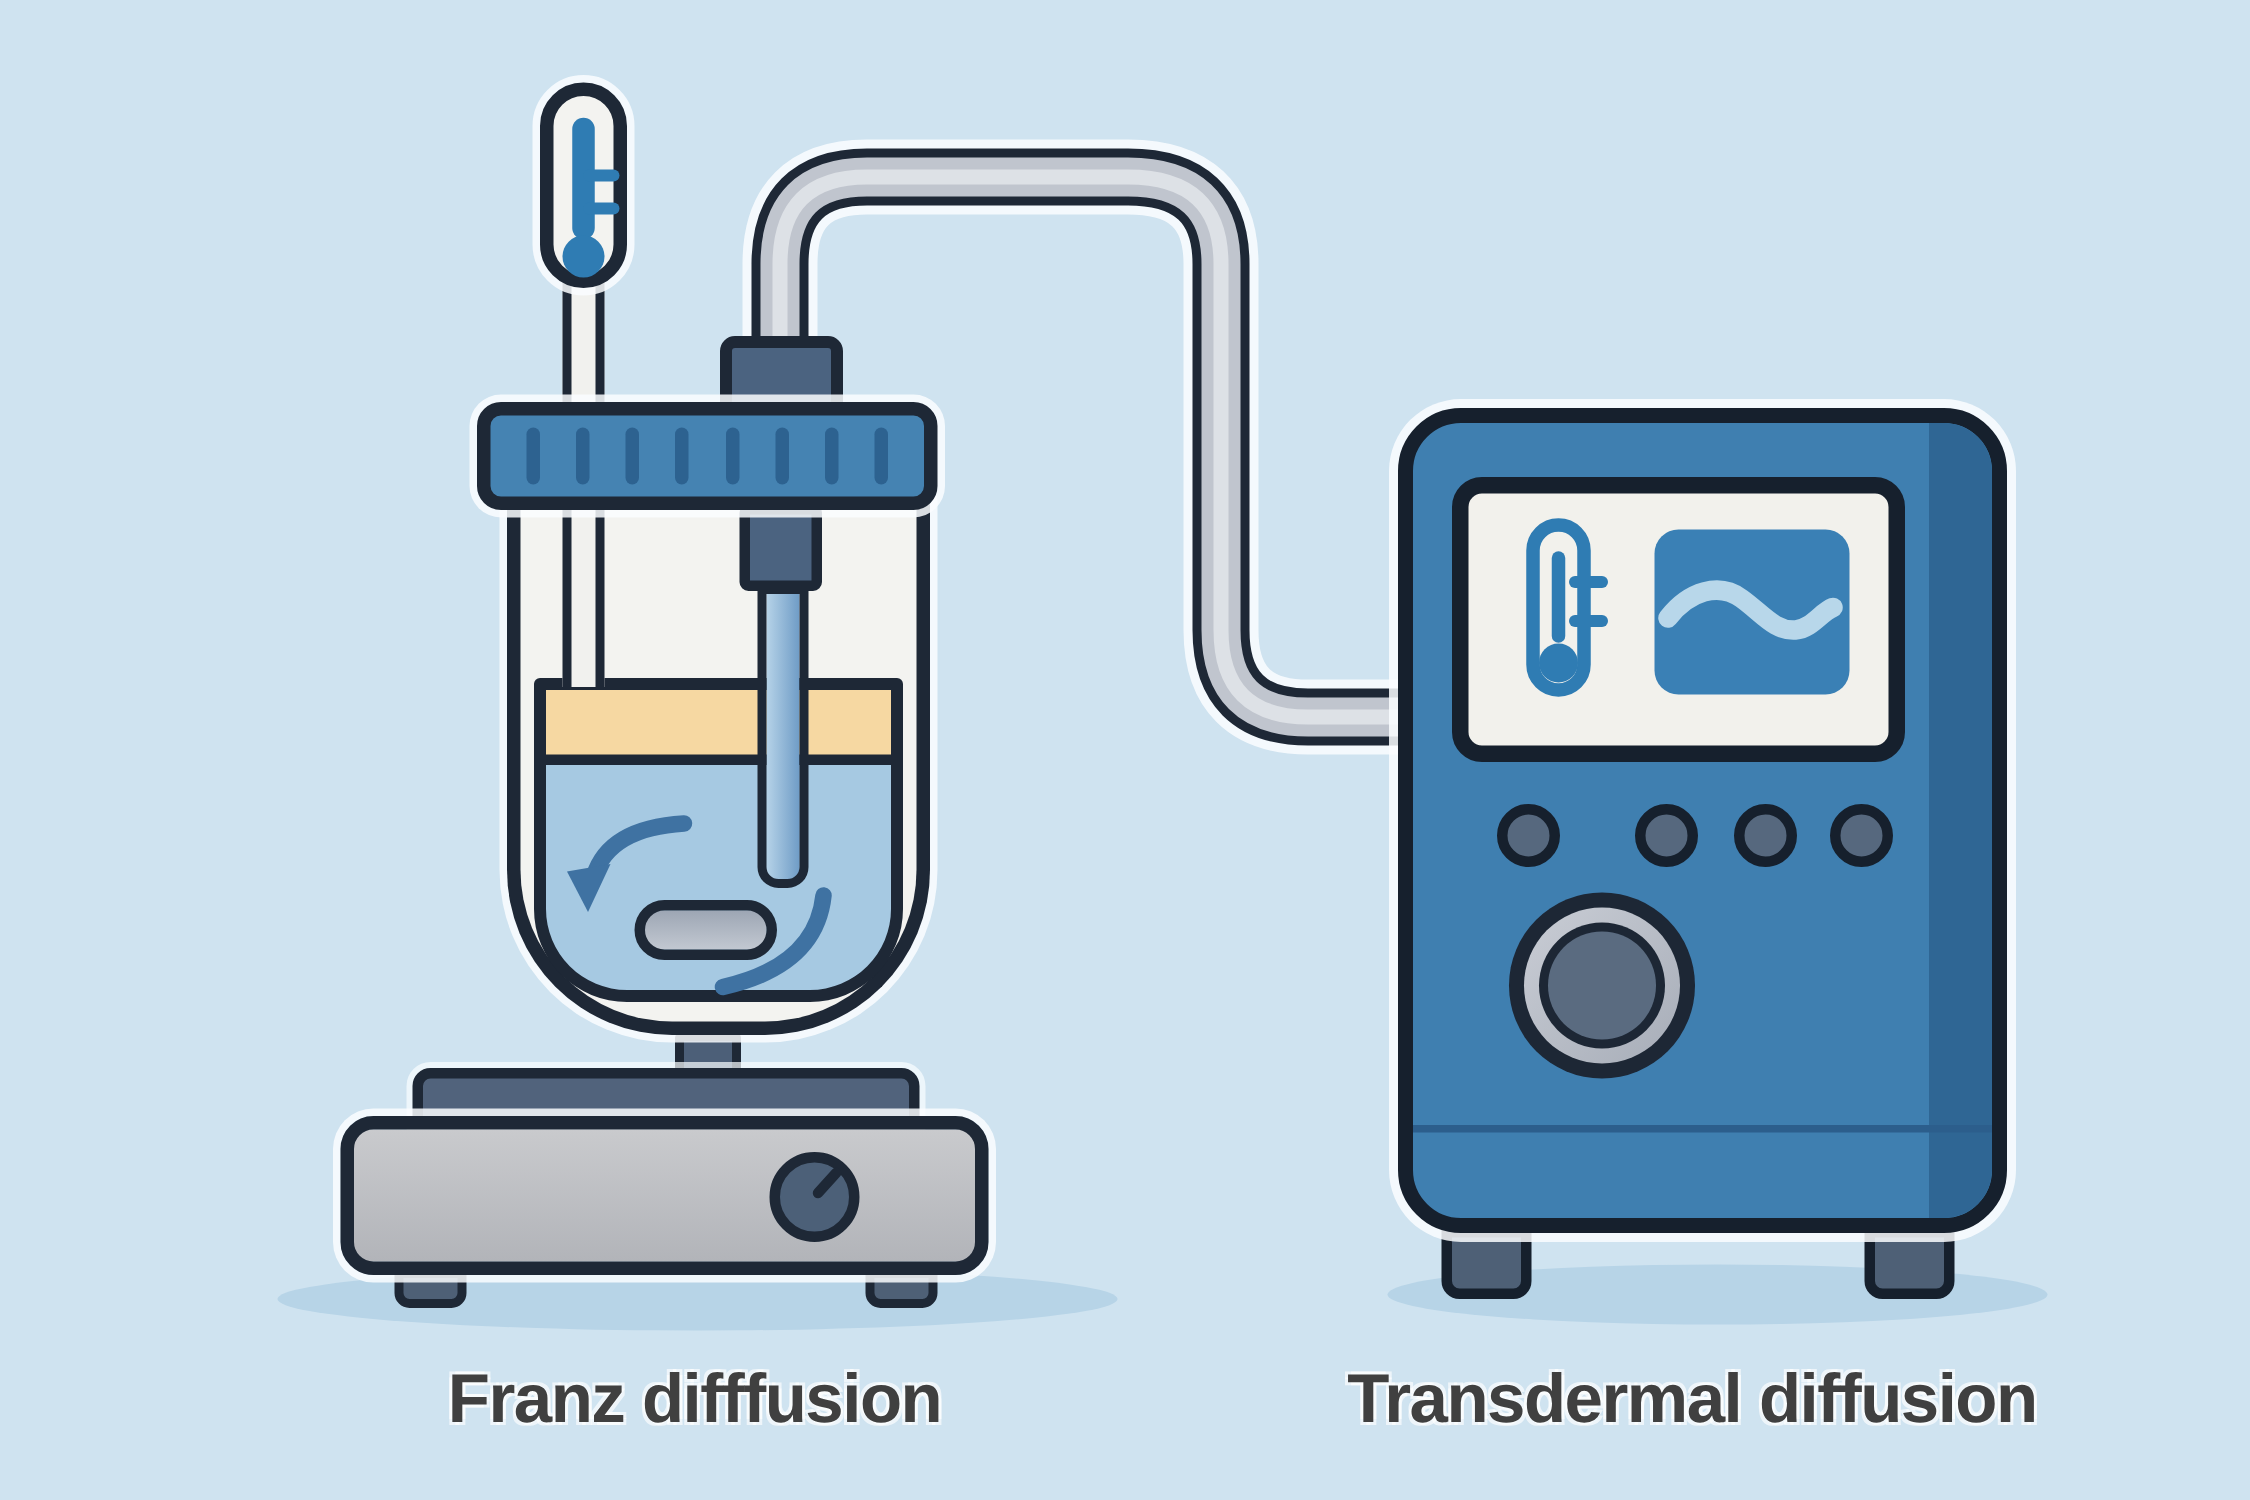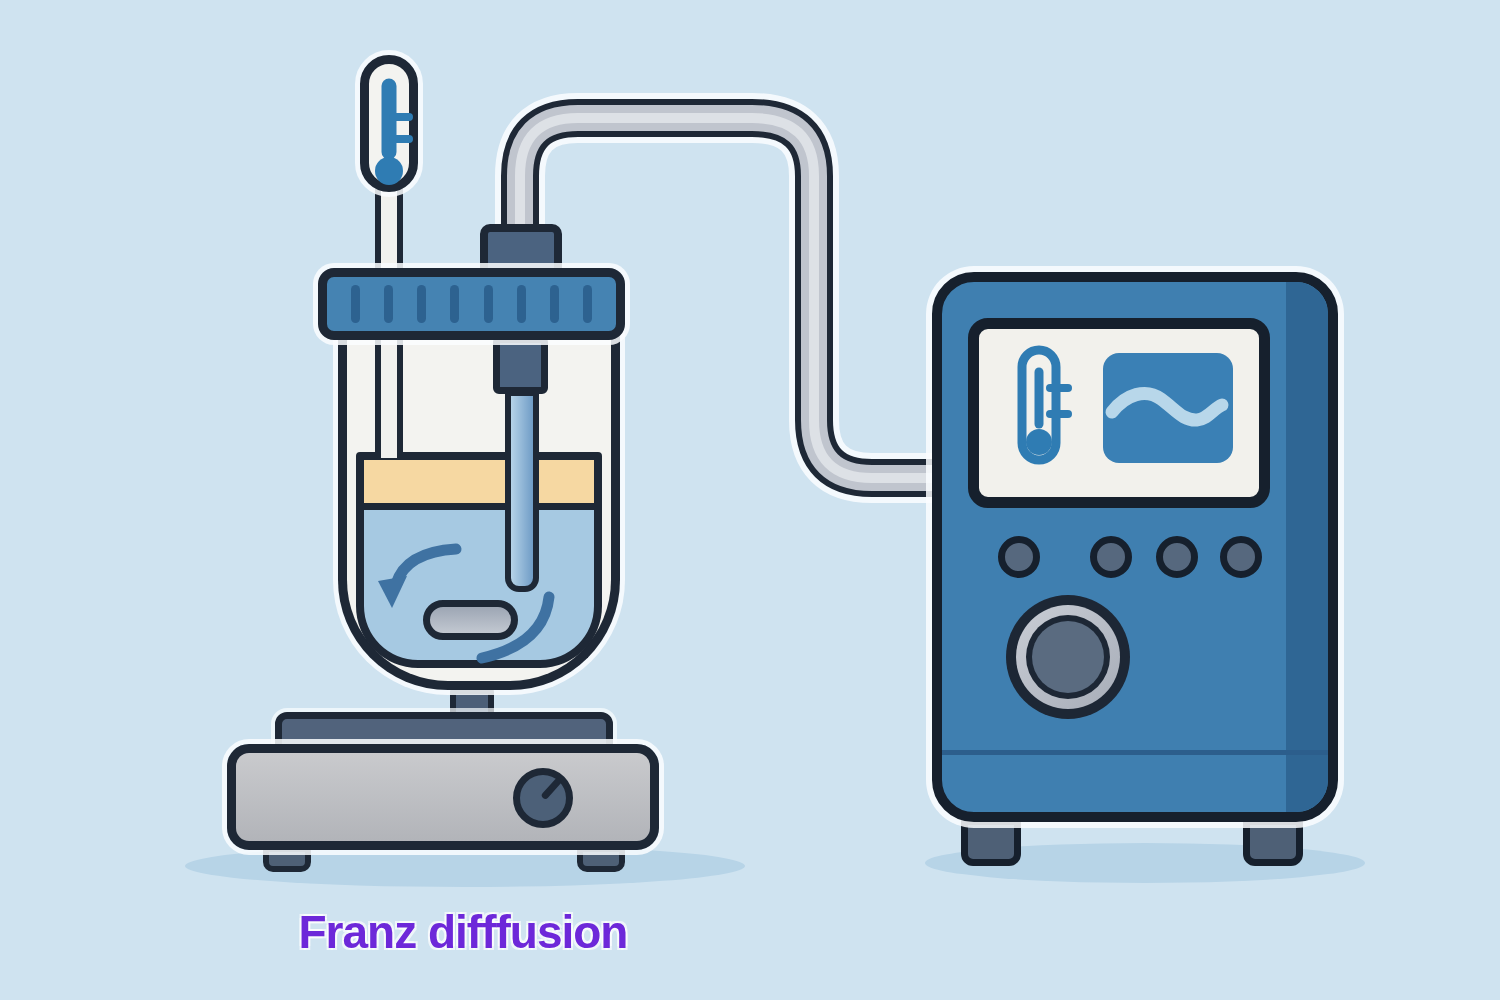--- a/index.html
+++ b/index.html
@@ -121,21 +121,21 @@
     background:linear-gradient(135deg,#c9cdd5,#a7adb8);
     display:flex;align-items:center;justify-content:center;
   }
   .knob-dark-ring{
     width:84px;height:84px;border-radius:50%;background:#1d2735;
     display:flex;align-items:center;justify-content:center;
   }
   .knob-center{width:72px;height:72px;border-radius:50%;background:#5a6b80;}
   
   .caption{
-    top:906px;height:52px;color:#6d28d9;font-size:46px;font-weight:700;
+    top:906px;height:52px;color:#404040;font-size:46px;font-weight:700;
     letter-spacing:-1px;text-align:center;line-height:52px;
     text-shadow:2px 2px 0 rgba(255,255,255,.65),-2px -2px 0 rgba(255,255,255,.65),
                 2px -2px 0 rgba(255,255,255,.65),-2px 2px 0 rgba(255,255,255,.65);
   }
   .caption-franz{left:213px;width:500px;}
   .caption-transdermal{left:878px;width:500px;}
 </style>
 </head>
 <body>
 
@@ -229,14 +229,15 @@
   <div class="abs machine-button" style="left:1220px;"></div>
   <div class="abs machine-knob">
     <div class="knob-silver">
       <div class="knob-dark-ring">
         <div class="knob-center"></div>
       </div>
     </div>
   </div>
 
   <div class="abs caption caption-franz">Franz difffusion</div>
+  <div class="abs caption caption-transdermal">Transdermal diffusion</div>
 
 </div>
 
 </body></html>

